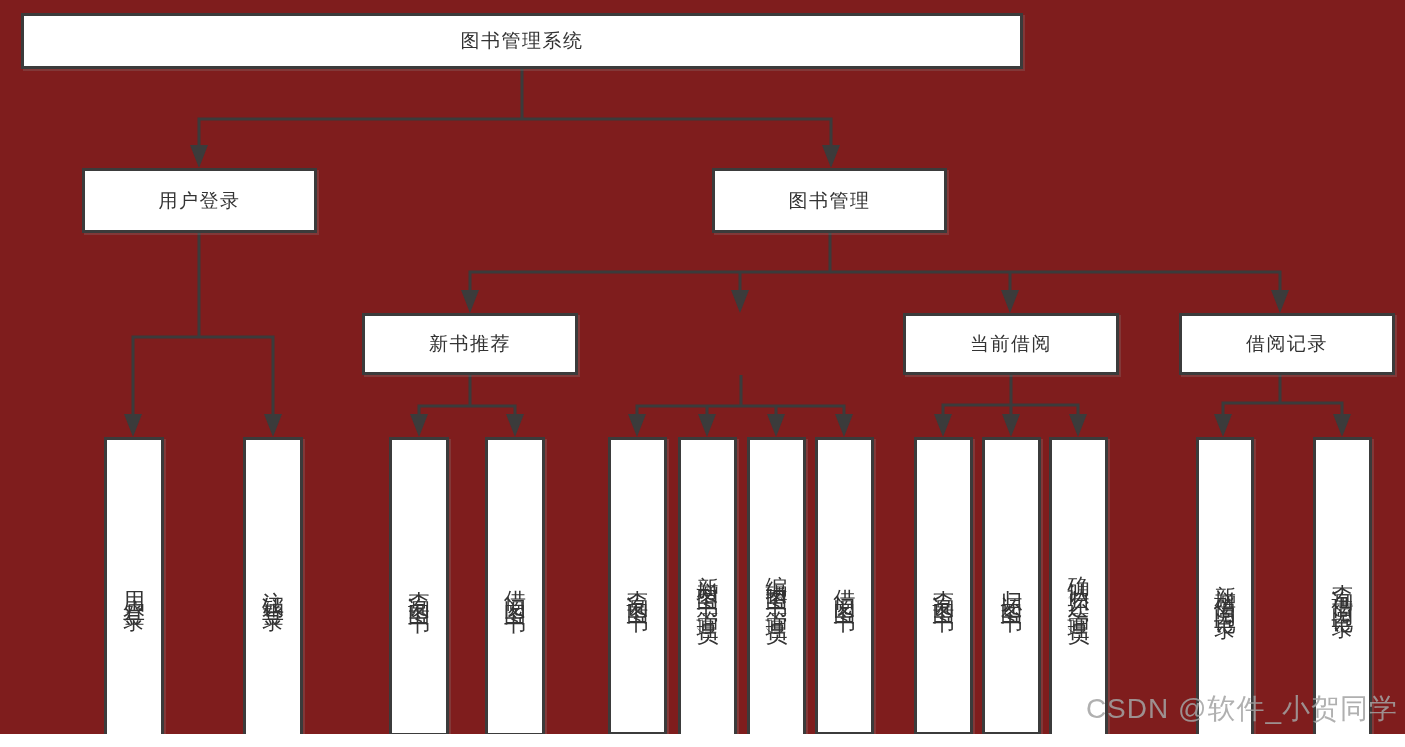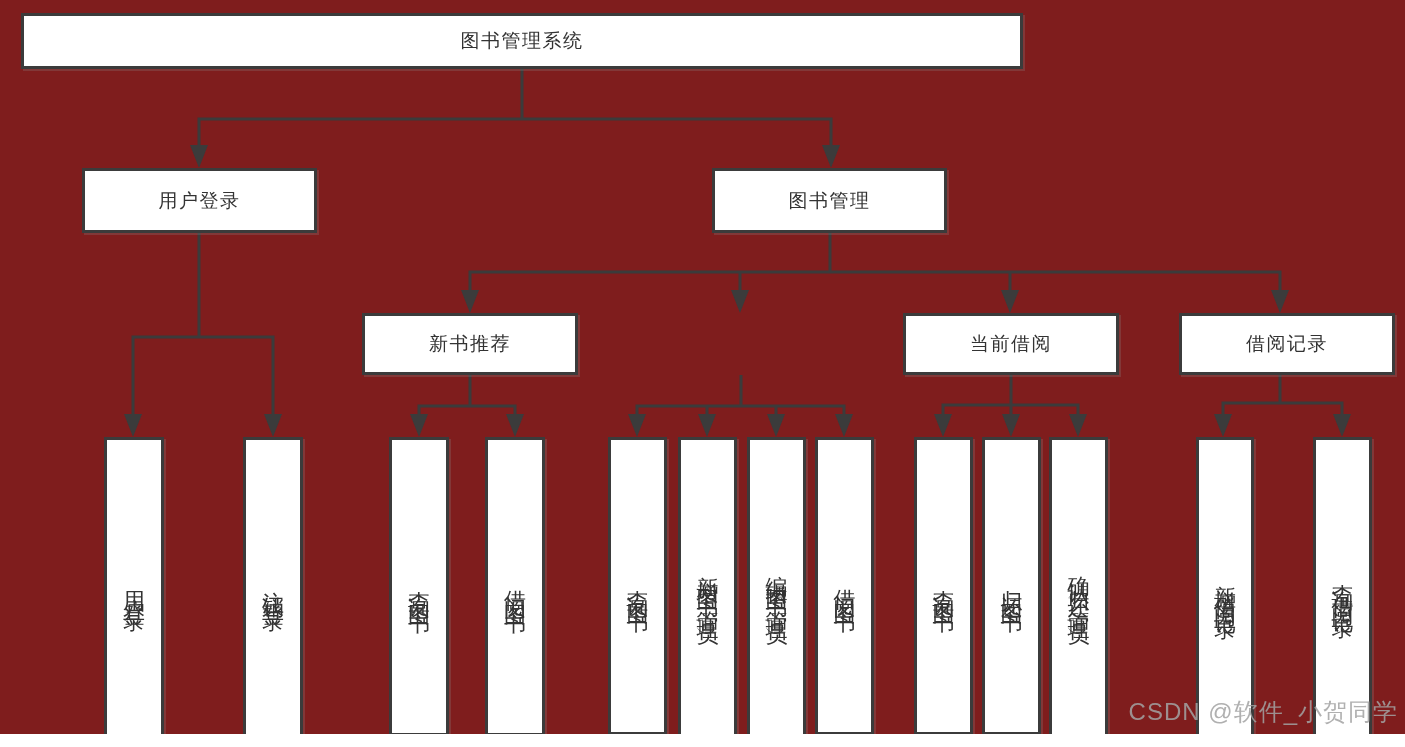--- a/index.html
+++ b/index.html
@@ -32,21 +32,21 @@
     writing-mode: vertical-rl;
     text-orientation: mixed;
     font-size: 22px;
     letter-spacing: 7px;
     line-height: 1;
   }
   .watermark {
     position: absolute;
     right: 7px;
     bottom: 6px;
-    font-size: 24px;
+    font-size: 28px;
     letter-spacing: 1px;
     color: #a3a3a3;
     opacity: 0.85;
     white-space: nowrap;
   }
 </style>
 </head>
 <body>
 
 <div class="stage">

